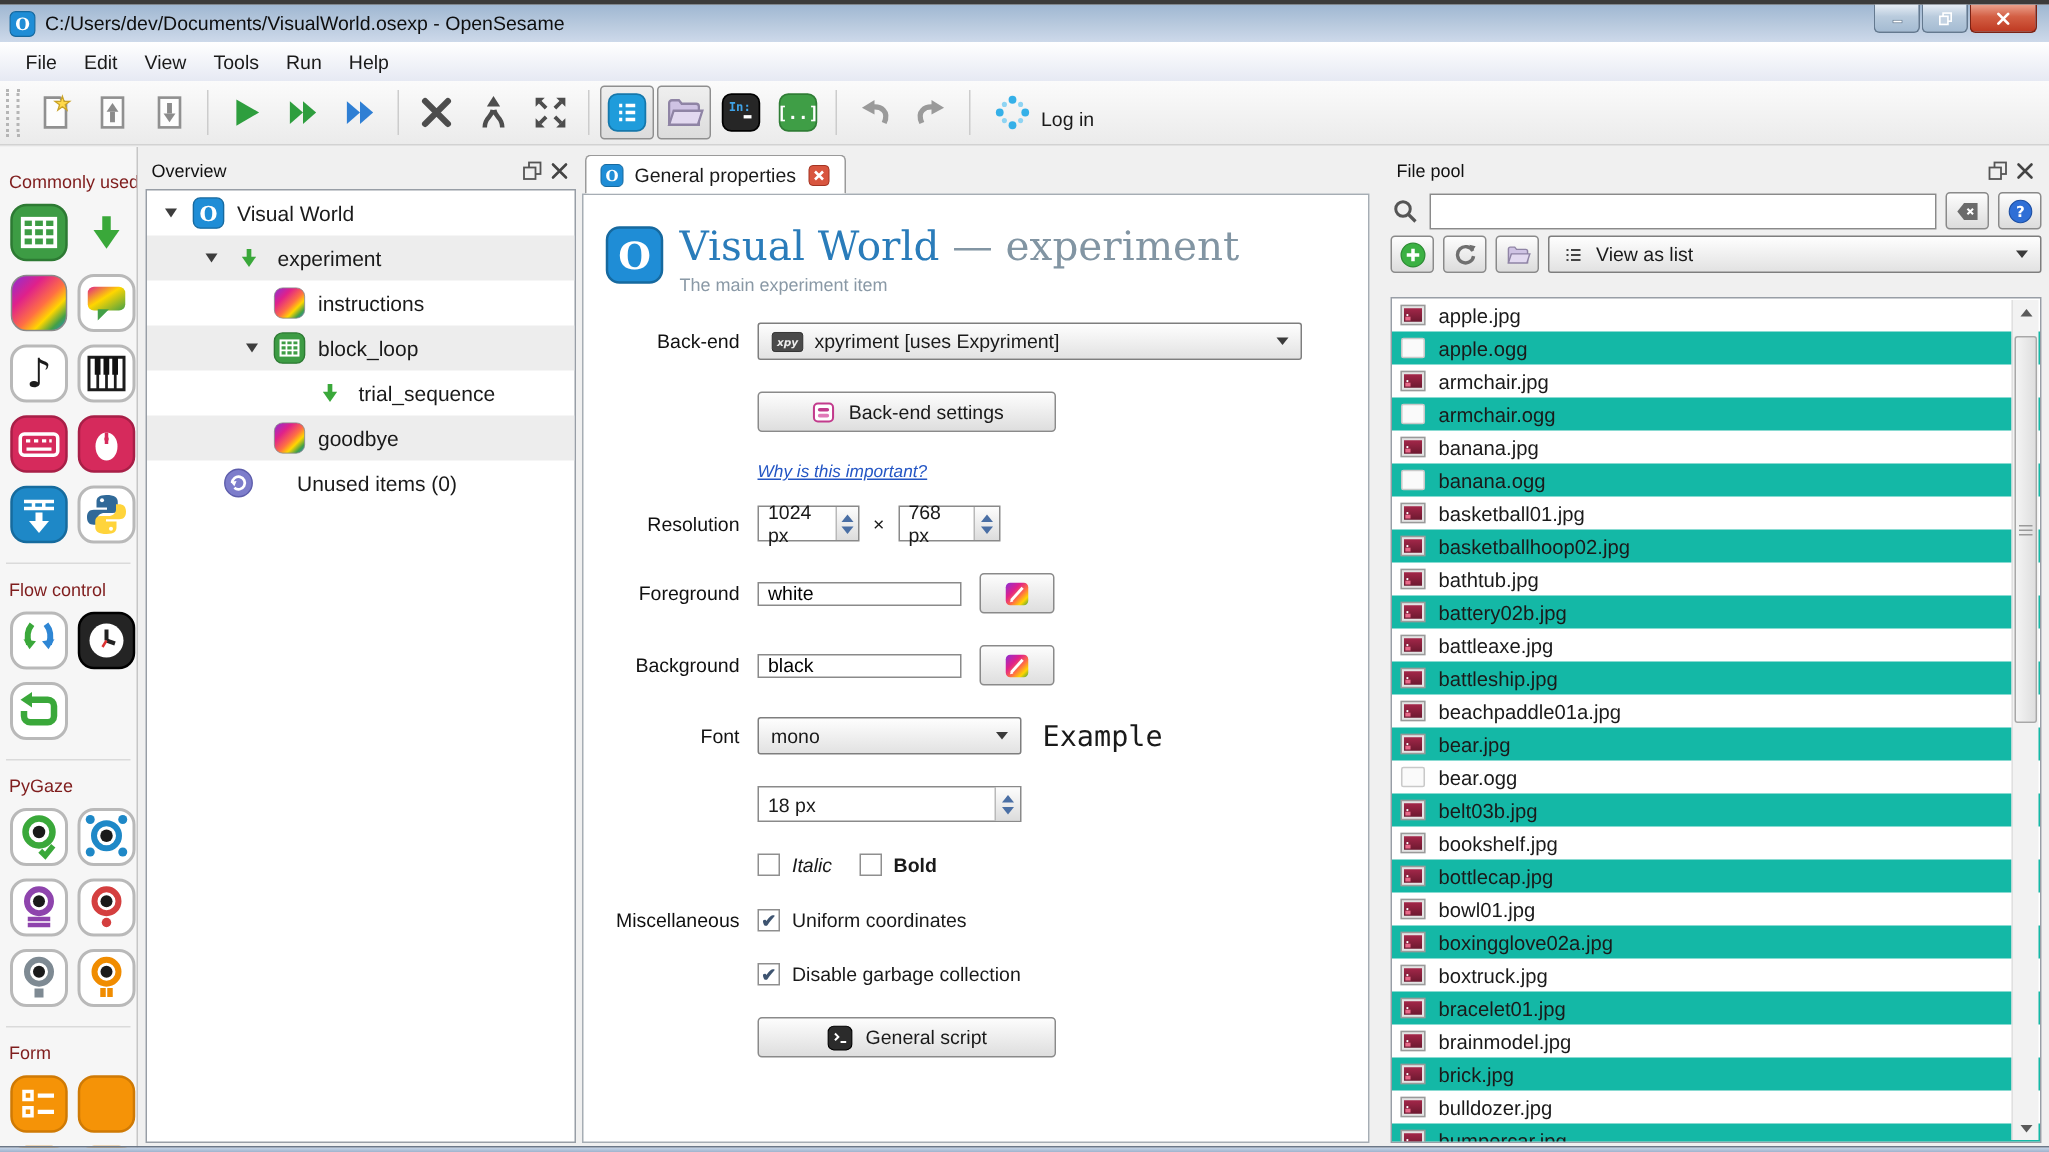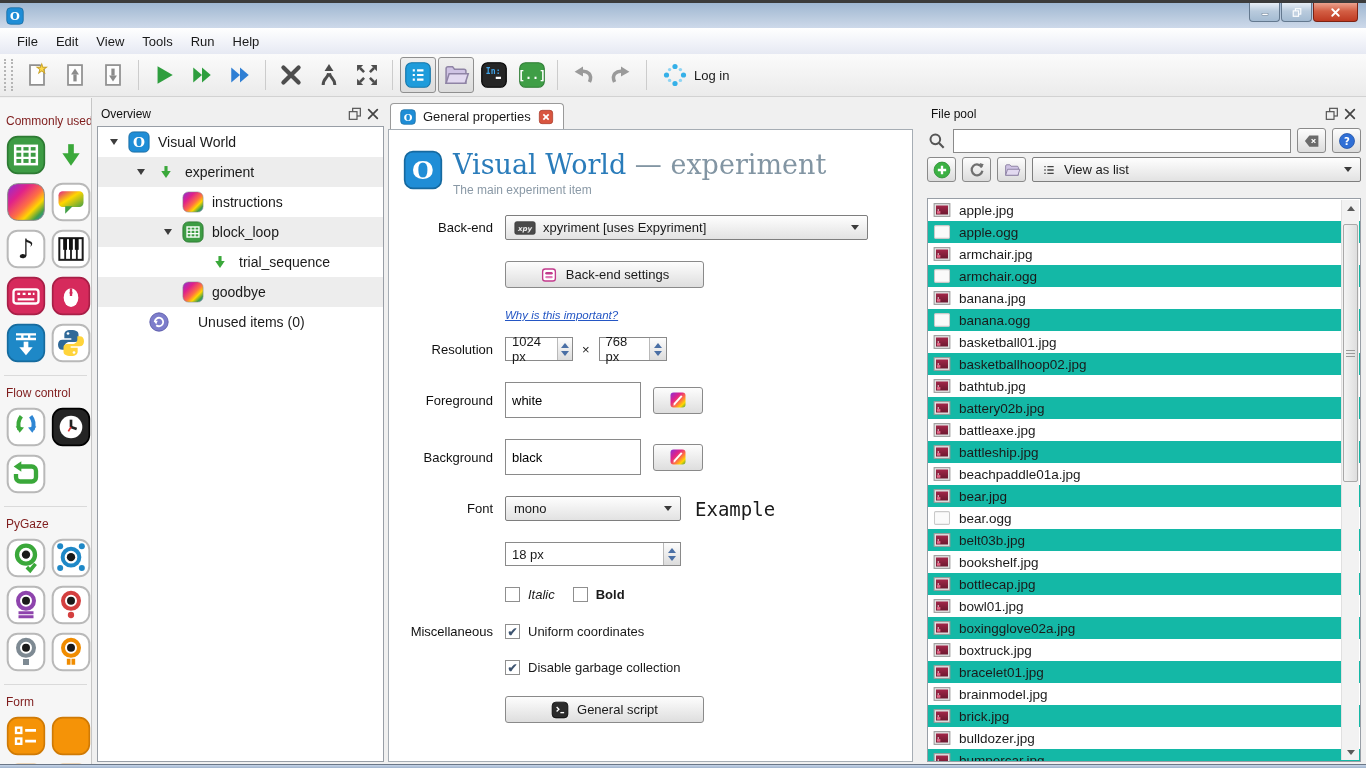--- a/index.html
+++ b/index.html
@@ -30,21 +30,21 @@
   .menu-item{padding:3px 9px;font-size:13px;}
 
   
   .toolbar{position:absolute;left:0;top:54px;right:0;height:43px;
     background:linear-gradient(#fbfbfb,#ebebeb);border-bottom:1px solid #d2d2d2;
     display:flex;align-items:center;padding-left:2px;box-sizing:border-box;}
   .thandle{width:5px;height:32px;border-left:2px dotted #b5b5b5;border-right:2px dotted #b5b5b5;margin:0 5px 0 2px;}
   .tbtn{width:36px;height:36px;display:flex;align-items:center;justify-content:center;border-radius:3px;margin:0 1px;}
   .tbtn.active{border:1px solid #8f8f8f;background:linear-gradient(#efefef,#dcdcdc);box-sizing:border-box;}
   .tsep{width:1px;height:30px;background:#cccccc;margin:0 6px;}
-  .login{display:flex;align-items:center;gap:7px;margin-left:10px;}
+  .login{display:flex;align-items:flex-end;gap:7px;margin-left:10px;}
 
   
   .sidebar{position:absolute;left:0;top:98px;bottom:3px;width:92px;background:#f6f6f6;
     border-right:1px solid #c6c6c6;box-sizing:border-box;padding-top:16px;overflow:hidden;}
   .sb-label{font-size:12px;color:#7f1d1d;margin:0 0 7px 6px;white-space:nowrap;}
   .sb-grid{display:grid;grid-template-columns:40px 40px;gap:7px 5px;padding-left:6px;margin-bottom:12px;}
   .sb-item{width:40px;height:40px;}
   .sb-sep{height:1px;background:#dadada;margin:2px 4px 10px 4px;}
 
   
@@ -77,21 +77,21 @@
   .tri-dn{width:0;height:0;border-left:4px solid transparent;border-right:4px solid transparent;border-top:5px solid #3a3a3a;}
   .btn{border:1px solid #8a8a8a;border-radius:3px;background:linear-gradient(#fdfdfd,#dedede);
     height:27px;display:inline-flex;align-items:center;justify-content:center;gap:8px;font-size:13px;box-sizing:border-box;}
   .link{color:#2456c4;font-style:italic;text-decoration:underline;font-size:11.5px;}
   .spin{display:inline-flex;border:1px solid #8a8a8a;background:#fff;height:24px;align-items:center;box-sizing:border-box;}
   .spin-val{padding:0 6px;font-size:13px;}
   .spin-btns{width:16px;height:100%;margin-left:auto;border-left:1px solid #b9b9b9;
     background:linear-gradient(#fdfdfd,#dcdcdc);display:flex;flex-direction:column;align-items:center;justify-content:center;gap:3px;}
   .spin-btns .up{width:0;height:0;border-left:4px solid transparent;border-right:4px solid transparent;border-bottom:5px solid #4a6fa5;}
   .spin-btns .dn{width:0;height:0;border-left:4px solid transparent;border-right:4px solid transparent;border-top:5px solid #4a6fa5;}
-  .tinput{border:1px solid #8a8a8a;height:36px;box-sizing:border-box;padding:4px 6px;font-size:13px;
+  .tinput{border:1px solid #8a8a8a;height:16px;box-sizing:border-box;padding:4px 6px;font-size:13px;
     font-family:"Liberation Sans",sans-serif;background:#fff;}
   .cb{width:15px;height:15px;border:1px solid #8f8f8f;background:#fff;display:inline-flex;
     align-items:center;justify-content:center;box-sizing:border-box;flex:0 0 auto;}
   .cb.checked::after{content:"\2714";color:#3e5470;font-size:12px;font-weight:bold;line-height:1;}
   .cb-lab{margin:0 18px 0 8px;}
   .mono-example{font-family:"DejaVu Sans Mono","Liberation Mono",monospace;font-size:19px;margin-left:14px;}
 
   
   .filepool{position:absolute;left:925px;right:3px;top:103px;bottom:6px;}
   .fp-row{display:flex;align-items:center;gap:6px;margin:4px 2px 0 2px;}
@@ -119,20 +119,21 @@
 </head>
 <body>
 
 <div class="titlebar">
   <span class="ic s18">
       <svg viewBox="0 0 24 24" width="100%" height="100%" xmlns="http://www.w3.org/2000/svg">
         <rect x="1" y="1" width="22" height="22" rx="5" fill="#1f8dd6" stroke="#16699f"></rect>
         <text x="12" y="17.6" font-size="15" font-family="DejaVu Serif,serif" font-weight="bold" fill="#fff" text-anchor="middle">O</text>
       </svg>
     </span>
+  <span class="title-text">C:/Users/dev/Documents/VisualWorld.osexp - OpenSesame</span>
   <div class="winbtns">
     <div class="winbtn">
         <span class="ic">
           <svg viewBox="0 0 24 24" width="14" height="12" xmlns="http://www.w3.org/2000/svg">
             <rect x="6" y="15" width="12" height="3.4" fill="#fff" stroke="#5a6f85" stroke-width="0.8"></rect>
           </svg>
         </span>
       </div>
     <div class="winbtn">
         <span class="ic">

